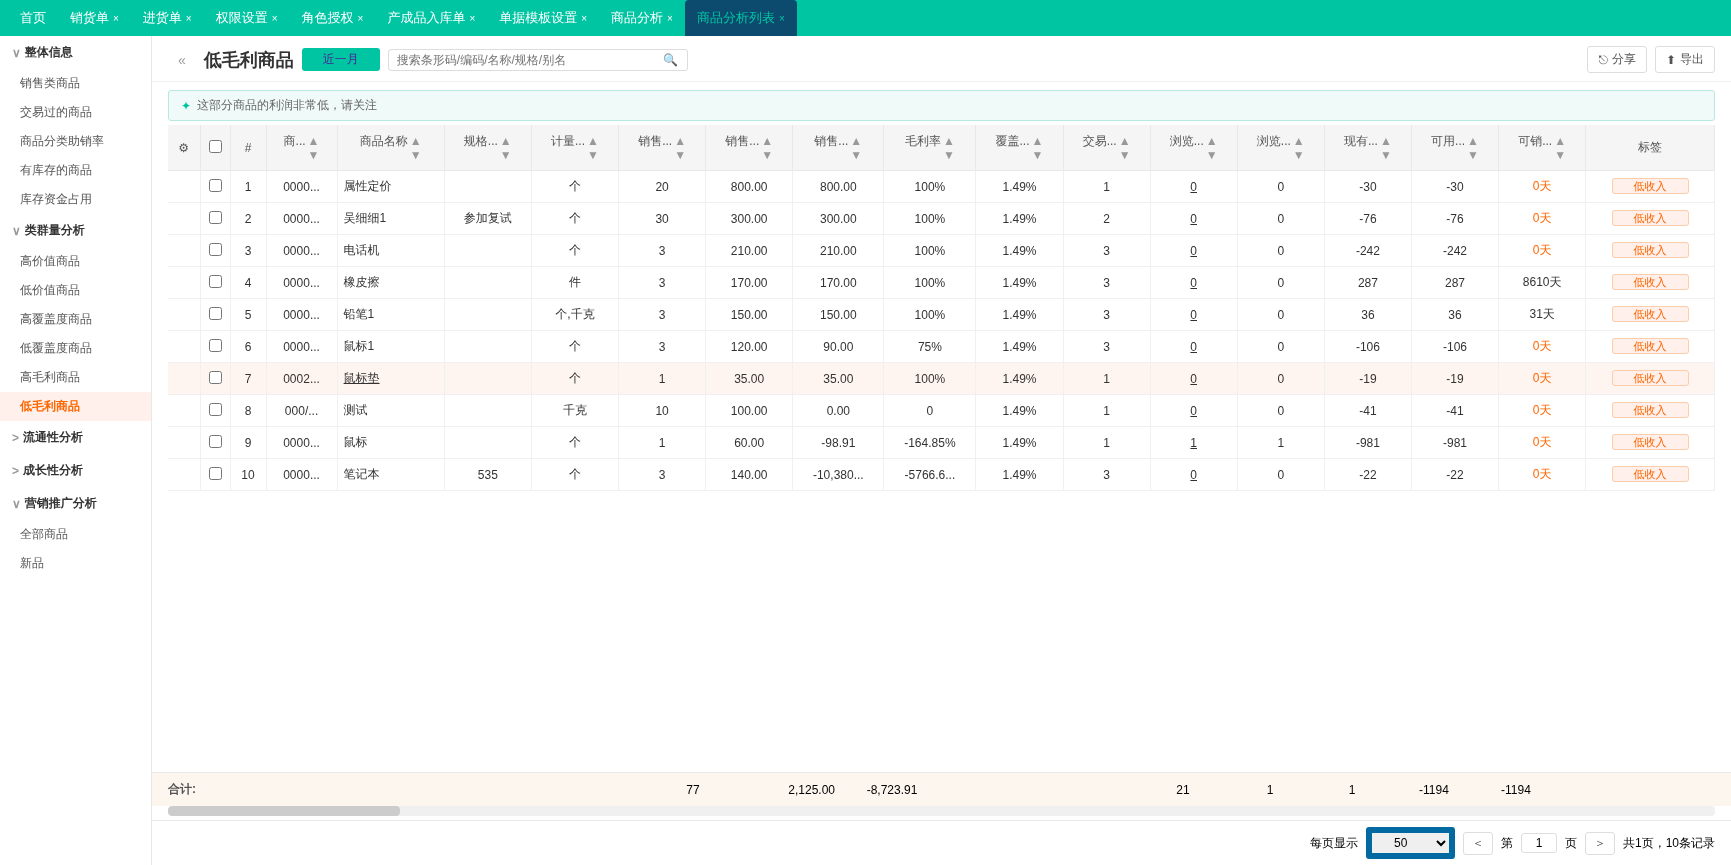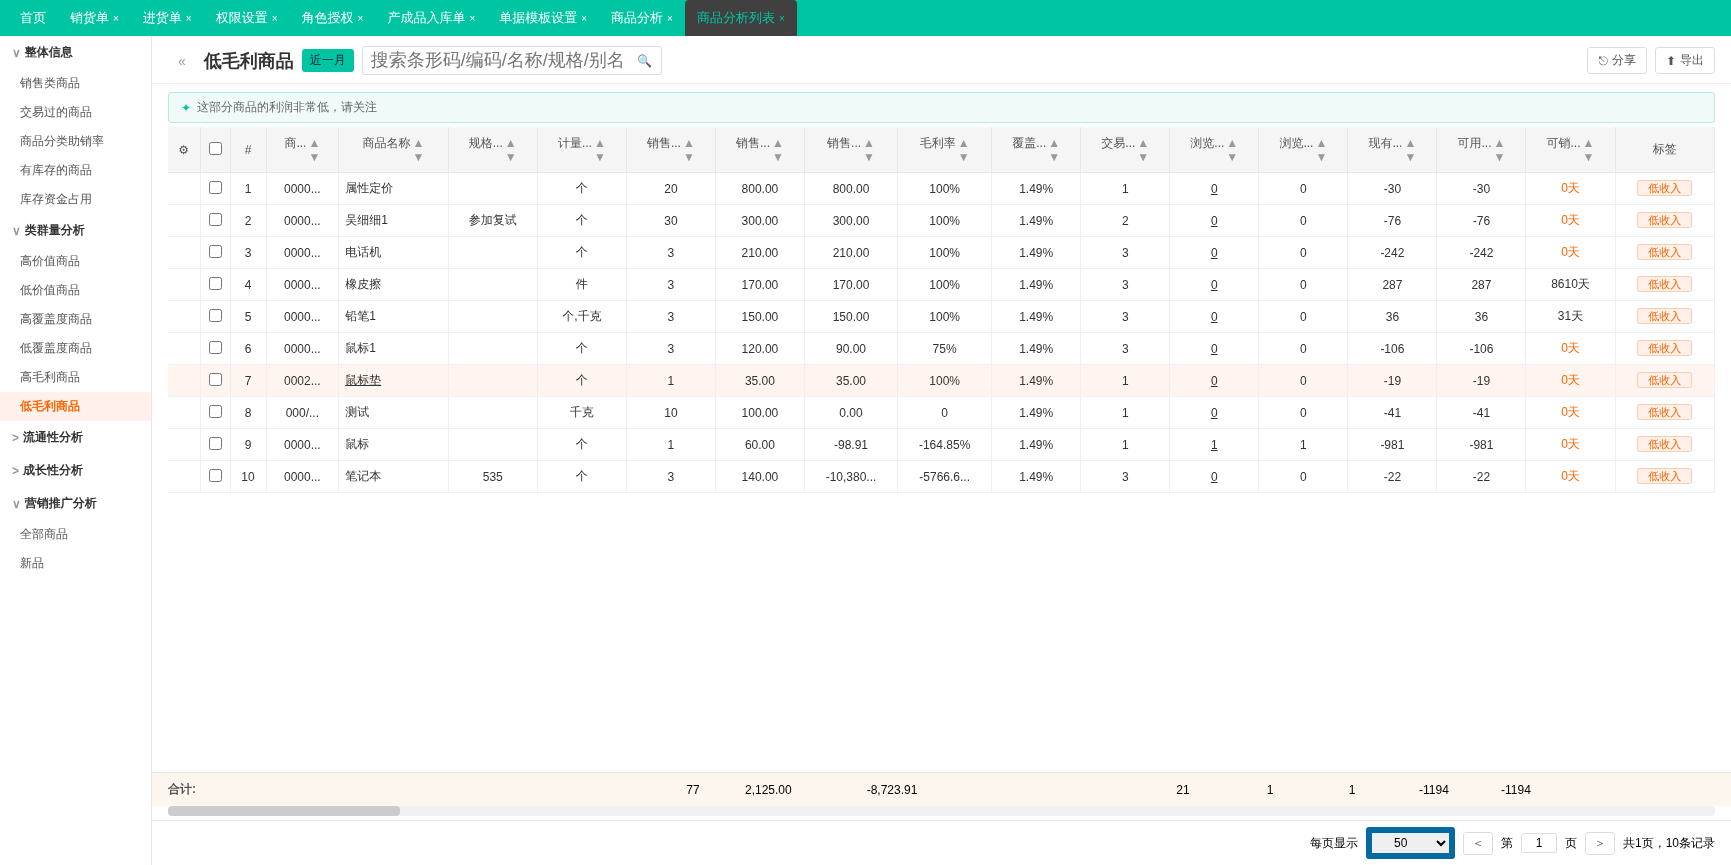--- a/index.html
+++ b/index.html
@@ -16,21 +16,21 @@
     .nav-item {
       color: #fff;
       padding: 0 12px;
       height: 36px;
       display: flex;
       align-items: center;
       cursor: pointer;
       white-space: nowrap;
       font-size: 13px;
     }
-    .nav-item.active { background: #404040; color: #00c5a3; border-radius: 4px 4px 0 0; }
+    .nav-item.active { background: #0c4a6e; color: #00c5a3; border-radius: 4px 4px 0 0; }
     .nav-item .close-x { margin-left: 4px; font-size: 10px; }
 
     
     .main-layout {
       display: flex;
       height: calc(100vh - 36px);
     }
 
     
     .sidebar {
@@ -73,41 +73,41 @@
       border-bottom: 1px solid #f0f0f0;
       gap: 8px;
     }
     .page-title {
       font-size: 18px;
       font-weight: bold;
       color: #333;
     }
     .time-filter-btn {
       background: #00c5a3;
-      color: #0f172a;
+      color: #4c1d95;
       border: none;
       border-radius: 3px;
-      padding: 3px 8px;
+      padding: 3px 21px;
       cursor: pointer;
       font-size: 12px;
     }
     .search-box {
       display: flex;
       align-items: center;
       border: 1px solid #ddd;
       border-radius: 3px;
       padding: 3px 8px;
       flex: 1;
       max-width: 300px;
     }
     .search-box input {
       border: none;
       outline: none;
       flex: 1;
-      font-size: 18px;
+      font-size: 12px;
       color: #999;
     }
     .search-icon { color: #00c5a3; cursor: pointer; }
     .header-actions {
       margin-left: auto;
       display: flex;
       gap: 8px;
     }
     .action-btn {
       display: flex;
@@ -172,21 +172,21 @@
       white-space: nowrap;
     }
     tbody tr.highlighted { background: #fff5f0; }
     tbody tr.highlighted td { background: #fff5f0; }
 
     .tag-low-income {
       background: #fff0eb;
       color: #ff6600;
       border: 1px solid #ffccaa;
       border-radius: 3px;
-      padding: 1px 10px;
+      padding: 1px 21px;
       font-size: 11px;
     }
     .underline { text-decoration: underline; cursor: pointer; }
 
     
     .table-footer {
       background: #fdf6ee;
       border-top: 1px solid #e8e8e8;
       padding: 8px 16px;
       display: flex;
@@ -612,21 +612,21 @@
       <td><span class="tag-low-income">低收入</span></td>
     </tr>
           </tbody>
       </table>
     </div>
 
     <div class="table-footer">
       <span class="footer-label">合计:</span>
       <span style="flex:1"></span>
       <span style="min-width:80px;text-align:center;">77</span>
-      <span style="min-width:90px;text-align:left;">2,125.00</span>
+      <span style="min-width:90px;text-align:right;">2,125.00</span>
       <span style="min-width:90px;text-align:center;">-8,723.91</span>
       <span style="min-width:90px;"></span>
       <span style="min-width:80px;"></span>
       <span style="min-width:80px;text-align:center;">21</span>
       <span style="min-width:70px;text-align:center;">1</span>
       <span style="min-width:70px;text-align:center;">1</span>
       <span style="min-width:70px;text-align:center;">-1194</span>
       <span style="min-width:70px;text-align:center;">-1194</span>
       <span style="min-width:80px;"></span>
       <span style="min-width:60px;"></span>

